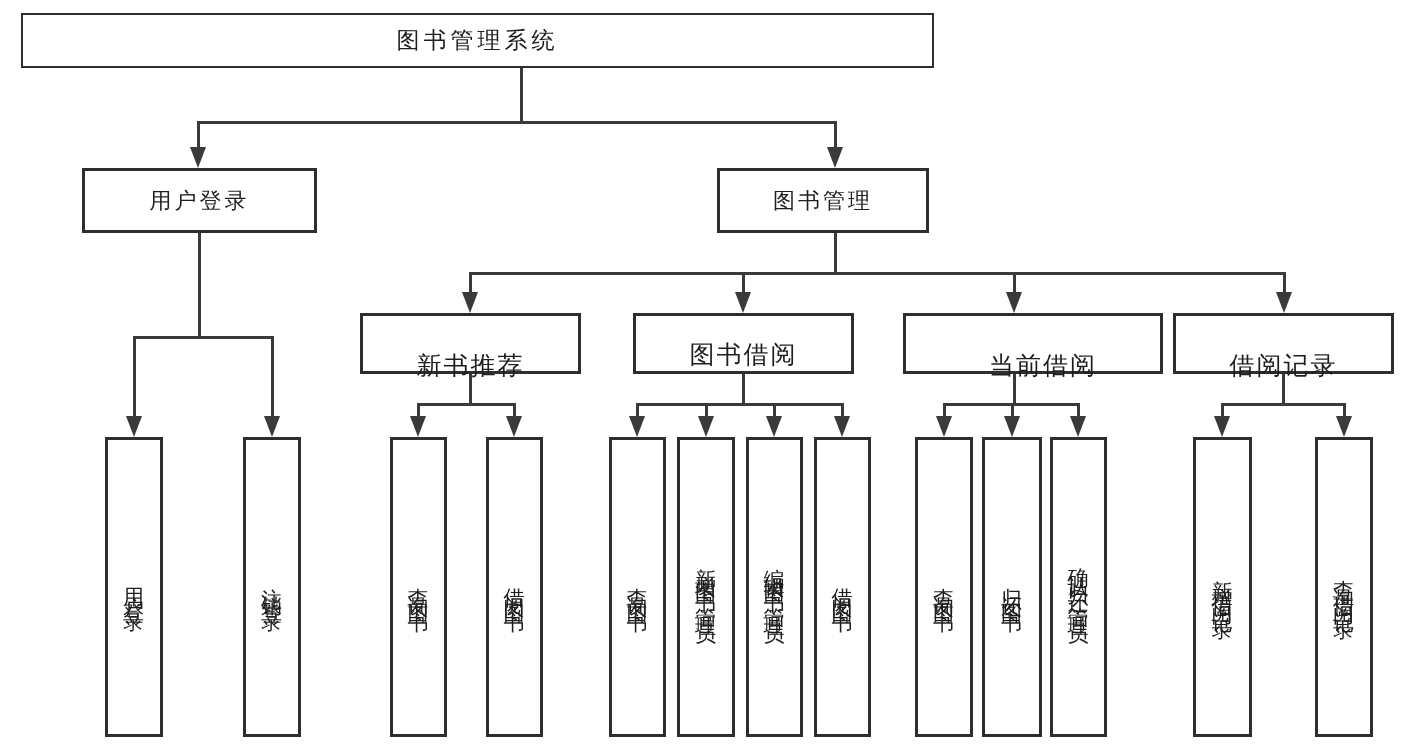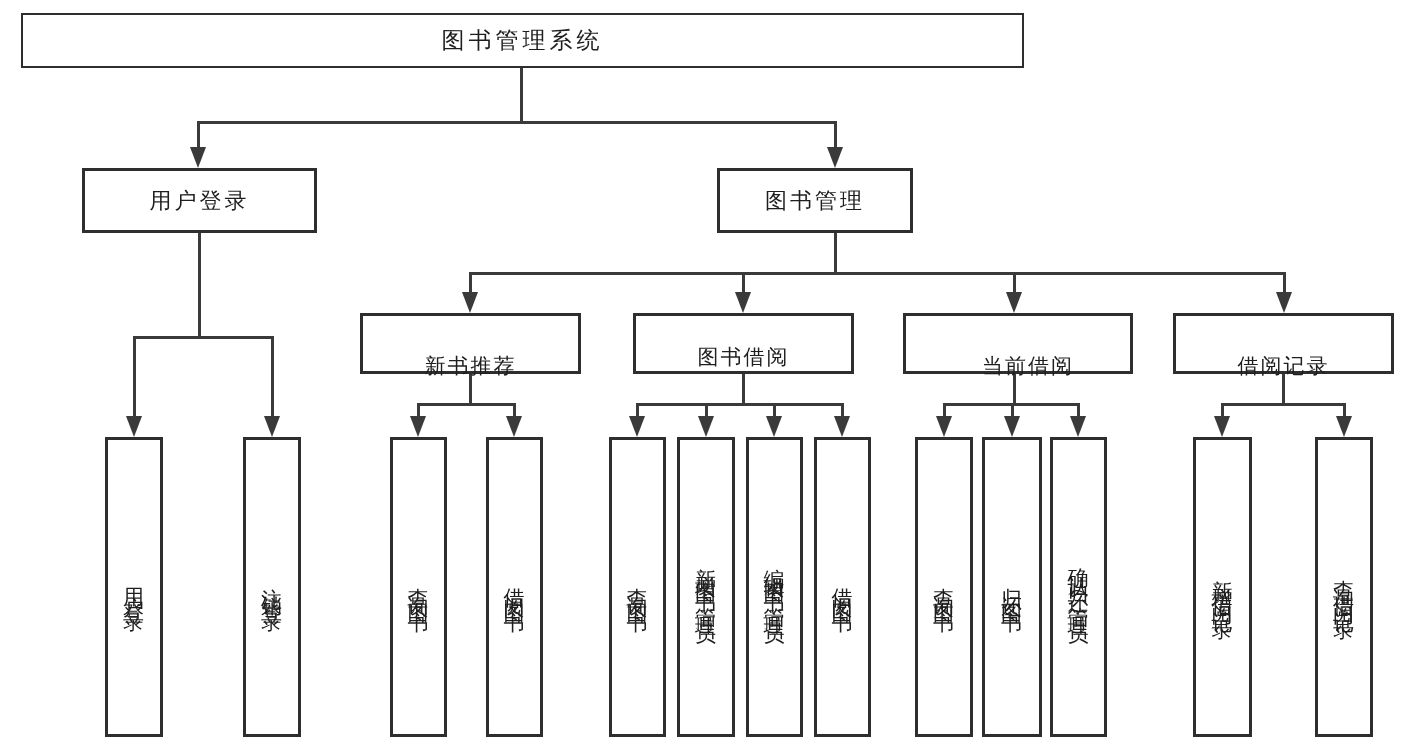--- a/index.html
+++ b/index.html
@@ -9,21 +9,21 @@
     --line:#3a3a3a;--border:#2e2e2e;
   }
   .box{
     position:absolute;background:#fff;border:3px solid var(--border);box-sizing:border-box;
     display:flex;align-items:center;justify-content:center;z-index:2;
   }
   .box.root{border-width:2px;}
   .box .lbl{letter-spacing:3px;white-space:nowrap;}
   .root .lbl{font-size:23px;letter-spacing:4px;}
   .l1 .lbl{font-size:22px;}
-  .l2 .lbl{font-size:21px;letter-spacing:2px;margin-top:44px;}
+  .l2 .lbl{font-size:25px;letter-spacing:2px;margin-top:44px;}
   .leaf{
     position:absolute;top:437px;height:300px;background:#fff;border:3px solid var(--border);
     box-sizing:border-box;display:flex;align-items:center;justify-content:center;z-index:2;
   }
   .leaf .vlbl{
     writing-mode:vertical-rl;text-orientation:mixed;font-size:21px;letter-spacing:8px;
     line-height:1;white-space:nowrap;
   }
   .vline{position:absolute;width:3px;background:var(--line);z-index:1;}
   .hline{position:absolute;height:3px;background:var(--line);z-index:1;}
@@ -35,35 +35,35 @@
   .watermark{
     position:absolute;left:1187px;top:712px;font-size:18px;letter-spacing:.5px;
     color:#9e9e9e;opacity:.88;z-index:6;white-space:nowrap;
   }
 </style>
 </head>
 <body>
 
 <div class="stage">
 
-  <div class="box root" style="left:21px;top:13px;width:1003px;height:55px;">
+  <div class="box root" style="left:21px;top:13px;width:913px;height:55px;">
     <span class="lbl">图书管理系统</span>
   </div>
 
   <div class="vline" style="left:520px;top:66px;height:58px;"></div>
   <div class="hline" style="left:197px;top:121px;width:640px;"></div>
   <div class="vline" style="left:197px;top:121px;height:28px;"></div>
   <div class="arrow" style="left:190px;top:147px;"></div>
   <div class="vline" style="left:834px;top:121px;height:28px;"></div>
   <div class="arrow" style="left:827px;top:147px;"></div>
 
   <div class="box l1" style="left:82px;top:168px;width:235px;height:65px;">
     <span class="lbl">用户登录</span>
   </div>
-  <div class="box l1" style="left:717px;top:168px;width:196px;height:65px;">
+  <div class="box l1" style="left:717px;top:168px;width:212px;height:65px;">
     <span class="lbl">图书管理</span>
   </div>
 
   <div class="vline" style="left:198px;top:233px;height:106px;"></div>
   <div class="hline" style="left:133px;top:336px;width:141px;"></div>
   <div class="vline" style="left:133px;top:336px;height:83px;"></div>
   <div class="arrow" style="left:126px;top:416px;"></div>
   <div class="vline" style="left:271px;top:336px;height:83px;"></div>
   <div class="arrow" style="left:264px;top:416px;"></div>
 
@@ -77,21 +77,21 @@
   <div class="arrow" style="left:1006px;top:292px;"></div>
   <div class="vline" style="left:1283px;top:272px;height:23px;"></div>
   <div class="arrow" style="left:1276px;top:292px;"></div>
 
   <div class="box l2" style="left:360px;top:313px;width:221px;height:61px;">
     <span class="lbl">新书推荐</span>
   </div>
   <div class="box l2" style="left:633px;top:313px;width:221px;height:61px;align-items:flex-end;">
     <span class="lbl">图书借阅</span>
   </div>
-  <div class="box l2" style="left:903px;top:313px;width:230px;height:61px;padding-left:20px;">
+  <div class="box l2" style="left:903px;top:313px;width:260px;height:61px;padding-left:20px;">
     <span class="lbl">当前借阅</span>
   </div>
   <div class="box l2" style="left:1173px;top:313px;width:221px;height:61px;">
     <span class="lbl">借阅记录</span>
   </div>
 
   <div class="vline" style="left:469px;top:374px;height:32px;"></div>
   <div class="hline" style="left:417px;top:403px;width:99px;"></div>
   <div class="vline" style="left:417px;top:403px;height:15px;"></div>
   <div class="arrow" style="left:410px;top:416px;"></div>

